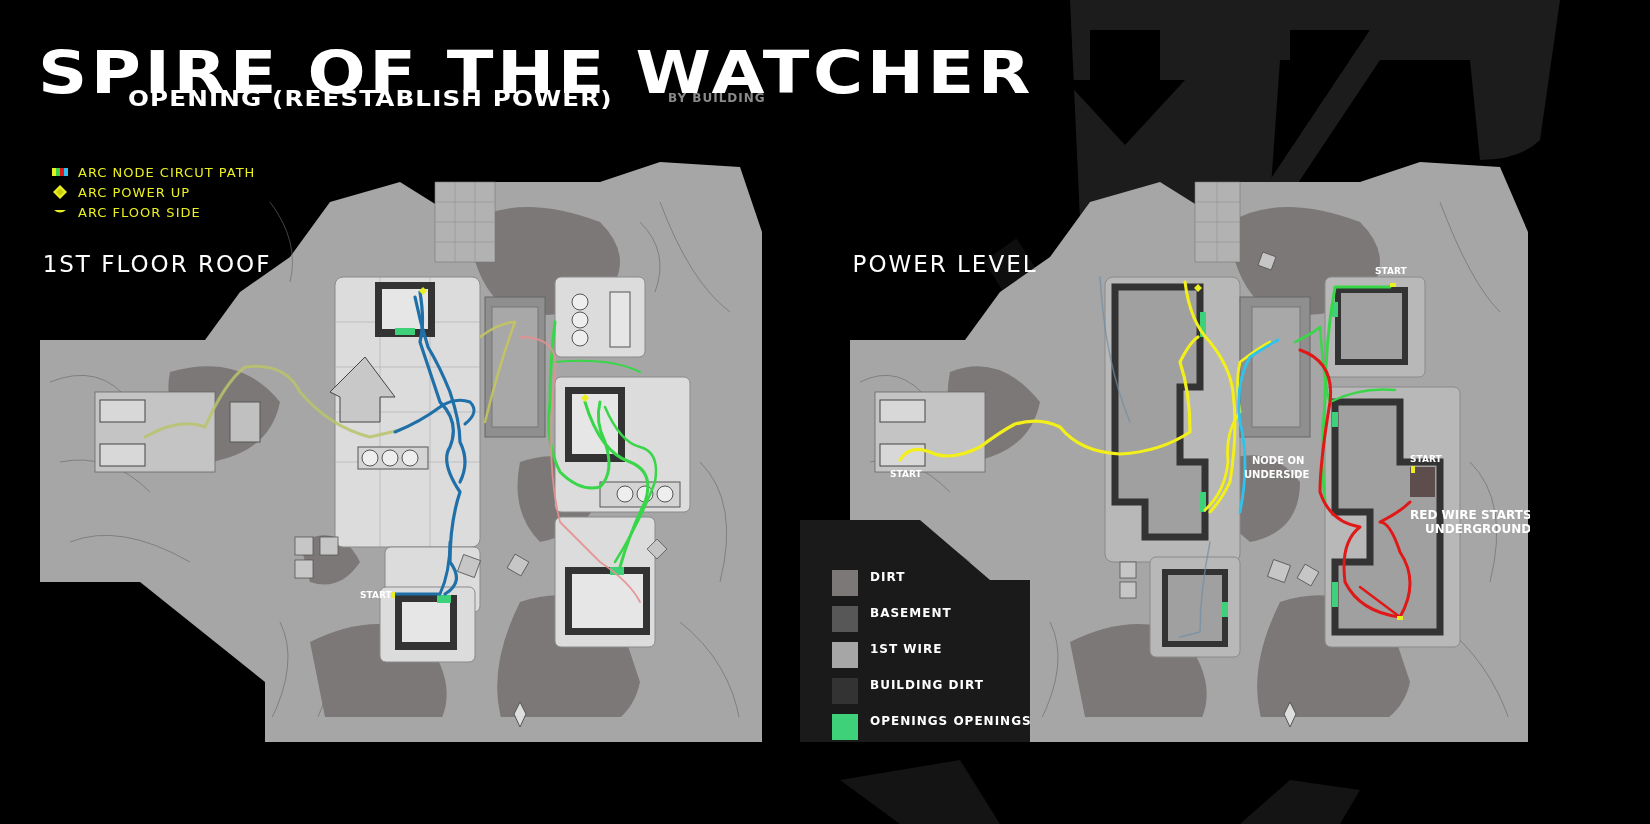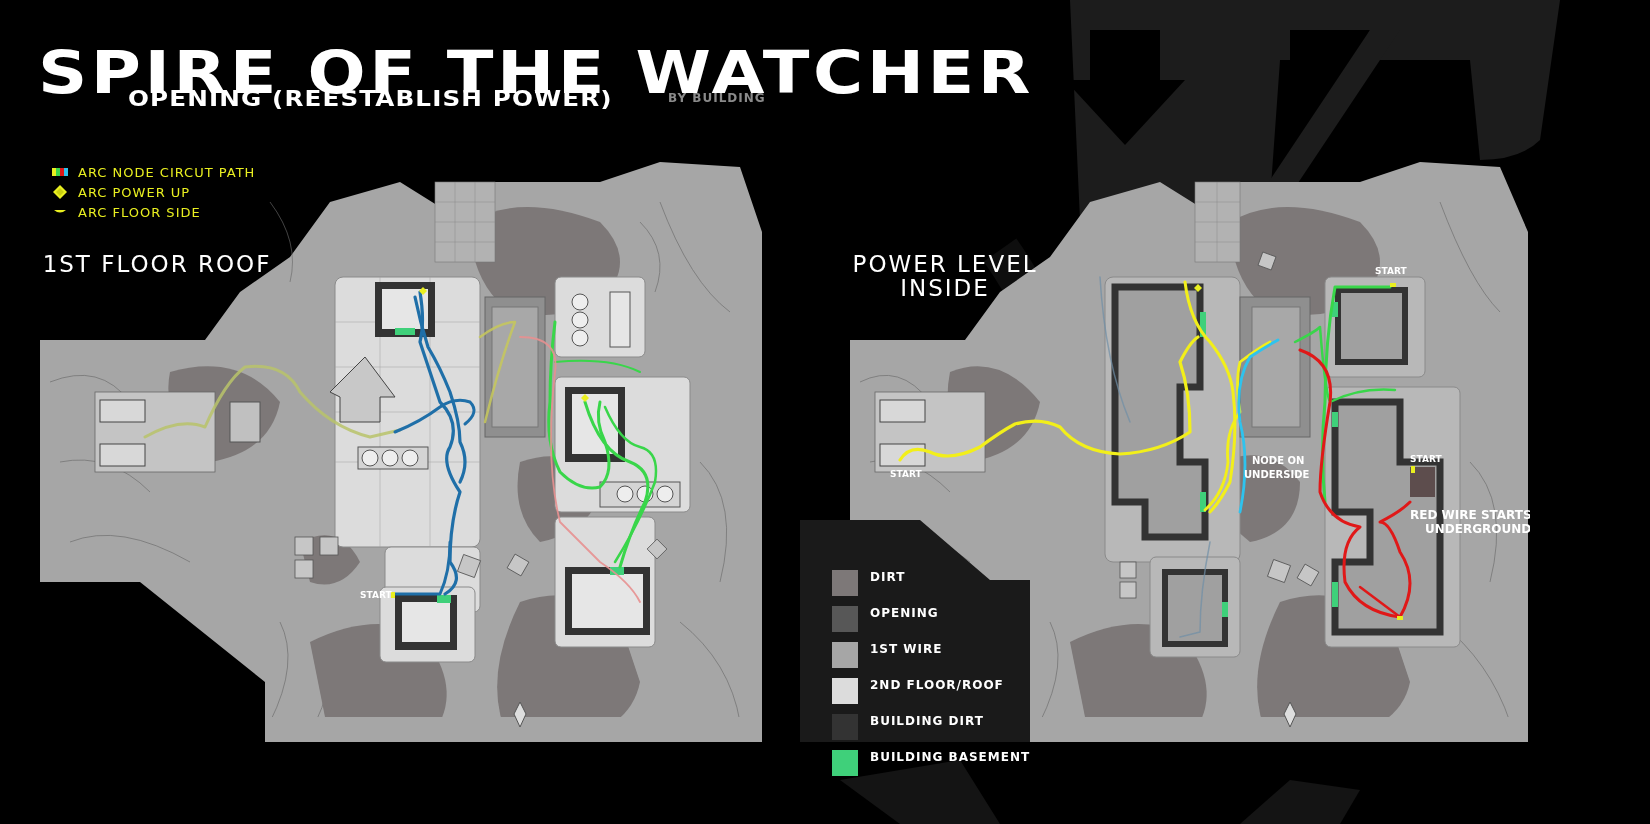--- a/index.html
+++ b/index.html
@@ -259,41 +259,36 @@
   <rect x="230" y="555" width="498" height="25" fill="#a6a6a6"></rect>
   <polygon points="490,540 496,552 490,565 484,552" fill="#ddd" stroke="#555"></polygon>
 </svg>
 
 <svg class="map" style="left:800px;top:520px;" width="230" height="222" viewBox="0 0 230 222">
   <polygon points="0,0 120,0 190,60 230,60 230,222 0,222" fill="#1a1a1a"></polygon>
 </svg>
 
 <div class="panel-title" style="left:810px;top:252px;width:270px;">
   <div>POWER LEVEL</div>
-  <div>INSIDE</div>
 </div>
 
 <div class="terrain-legend">
   <div class="t-row">
     <div class="t-sw" style="background:#7d7878"></div>
     <span class="t-label">DIRT</span>
   </div>
   <div class="t-row">
     <div class="t-sw" style="background:#575757"></div>
-    <span class="t-label">OPENING</span>
+    <span class="t-label">BASEMENT</span>
   </div>
   <div class="t-row">
     <div class="t-sw" style="background:#a6a6a6"></div>
     <span class="t-label">1ST WIRE</span>
   </div>
   <div class="t-row">
-    <div class="t-sw" style="background:#dcdcdc"></div>
-    <span class="t-label">2ND FLOOR/ROOF</span>
-  </div>
-  <div class="t-row">
     <div class="t-sw" style="background:#333333"></div>
     <span class="t-label">BUILDING DIRT</span>
   </div>
   <div class="t-row">
     <div class="t-sw" style="background:#3fd07a"></div>
-    <span class="t-label">BUILDING BASEMENT</span>
+    <span class="t-label">OPENINGS OPENINGS</span>
   </div>
 </div>
 
 </body></html>

